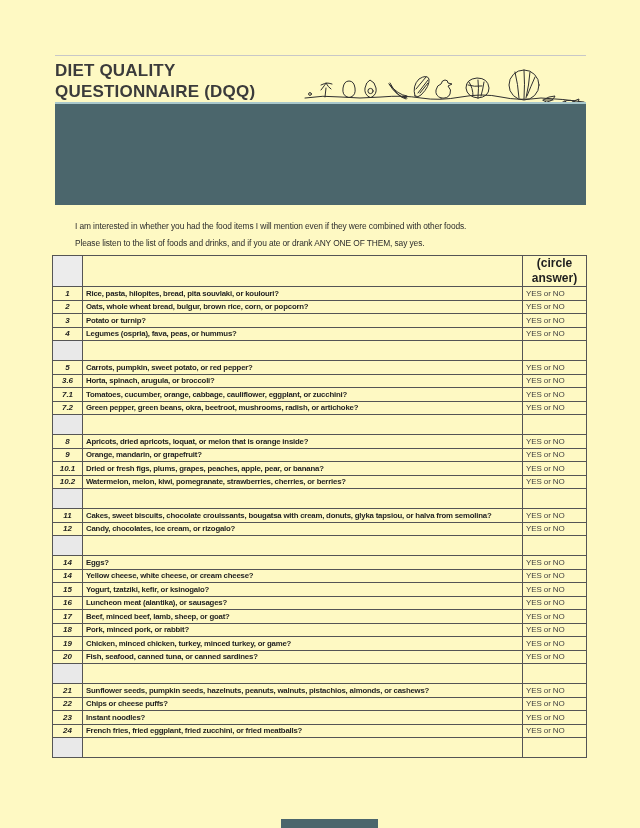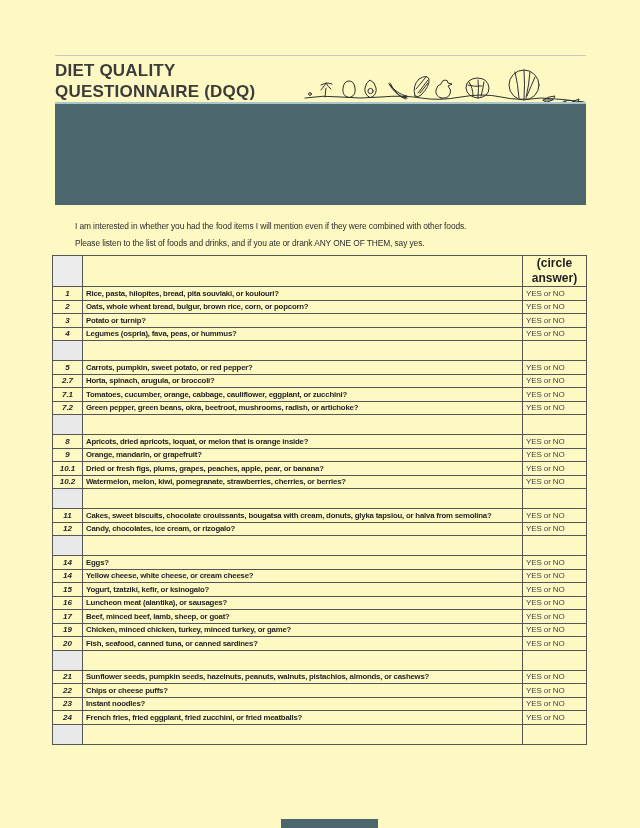--- a/index.html
+++ b/index.html
@@ -117,21 +117,21 @@
     <td class="num"></td>
     <td class="q"></td>
     <td class="ans"></td>
   </tr>
         <tr class="row">
     <td class="num">5</td>
     <td class="q">Carrots, pumpkin, sweet potato, or red pepper?</td>
     <td class="ans">YES or NO</td>
   </tr>
         <tr class="row">
-    <td class="num">2.7</td>
+    <td class="num">3.6</td>
     <td class="q">Horta, spinach, arugula, or broccoli?</td>
     <td class="ans">YES or NO</td>
   </tr>
         <tr class="row">
     <td class="num">7.1</td>
     <td class="q">Tomatoes, cucumber, orange, cabbage, cauliflower, eggplant, or zucchini?</td>
     <td class="ans">YES or NO</td>
   </tr>
         <tr class="row">
     <td class="num">7.2</td>
@@ -202,20 +202,25 @@
     <td class="num">16</td>
     <td class="q">Luncheon meat (alantika), or sausages?</td>
     <td class="ans">YES or NO</td>
   </tr>
         <tr class="row">
     <td class="num">17</td>
     <td class="q">Beef, minced beef, lamb, sheep, or goat?</td>
     <td class="ans">YES or NO</td>
   </tr>
         <tr class="row">
+    <td class="num">18</td>
+    <td class="q">Pork, minced pork, or rabbit?</td>
+    <td class="ans">YES or NO</td>
+  </tr>
+        <tr class="row">
     <td class="num">19</td>
     <td class="q">Chicken, minced chicken, turkey, minced turkey, or game?</td>
     <td class="ans">YES or NO</td>
   </tr>
         <tr class="row">
     <td class="num">20</td>
     <td class="q">Fish, seafood, canned tuna, or canned sardines?</td>
     <td class="ans">YES or NO</td>
   </tr>
         <tr class="spacer">

